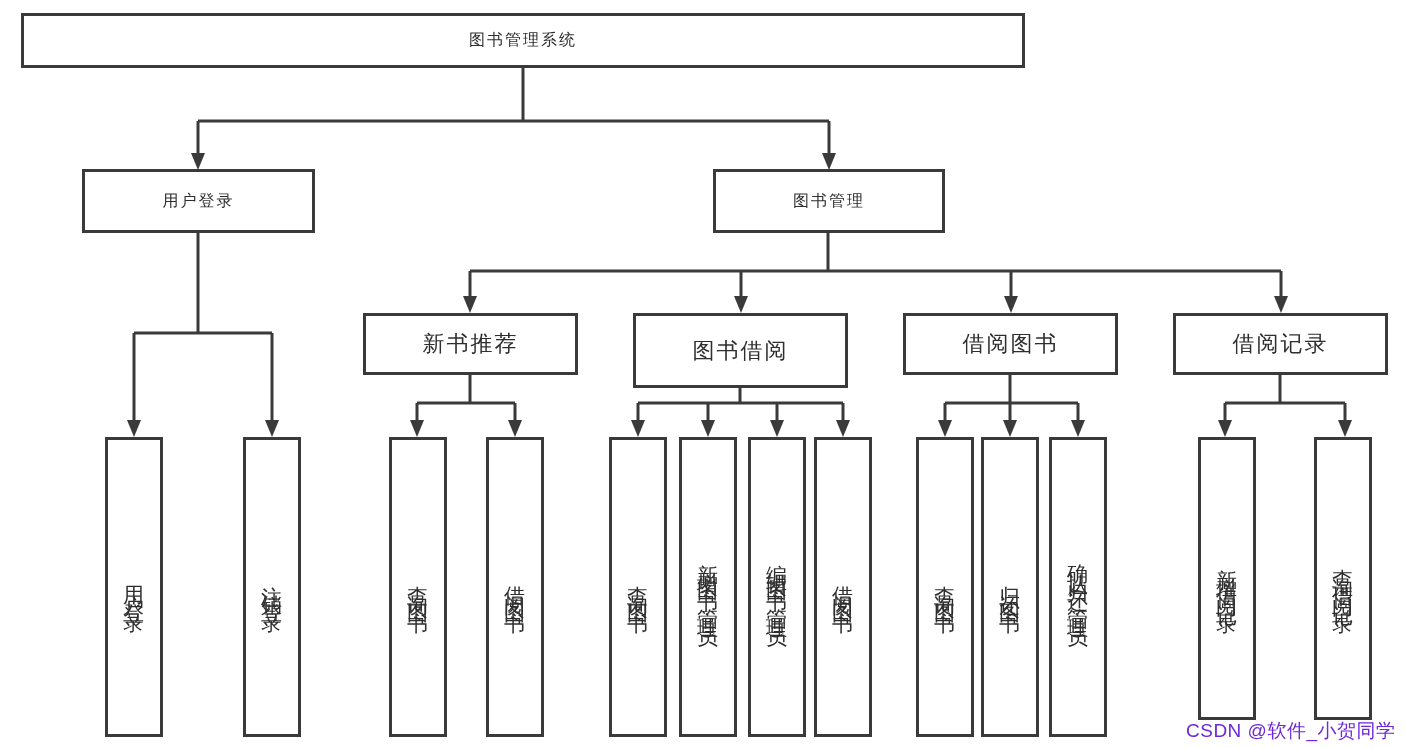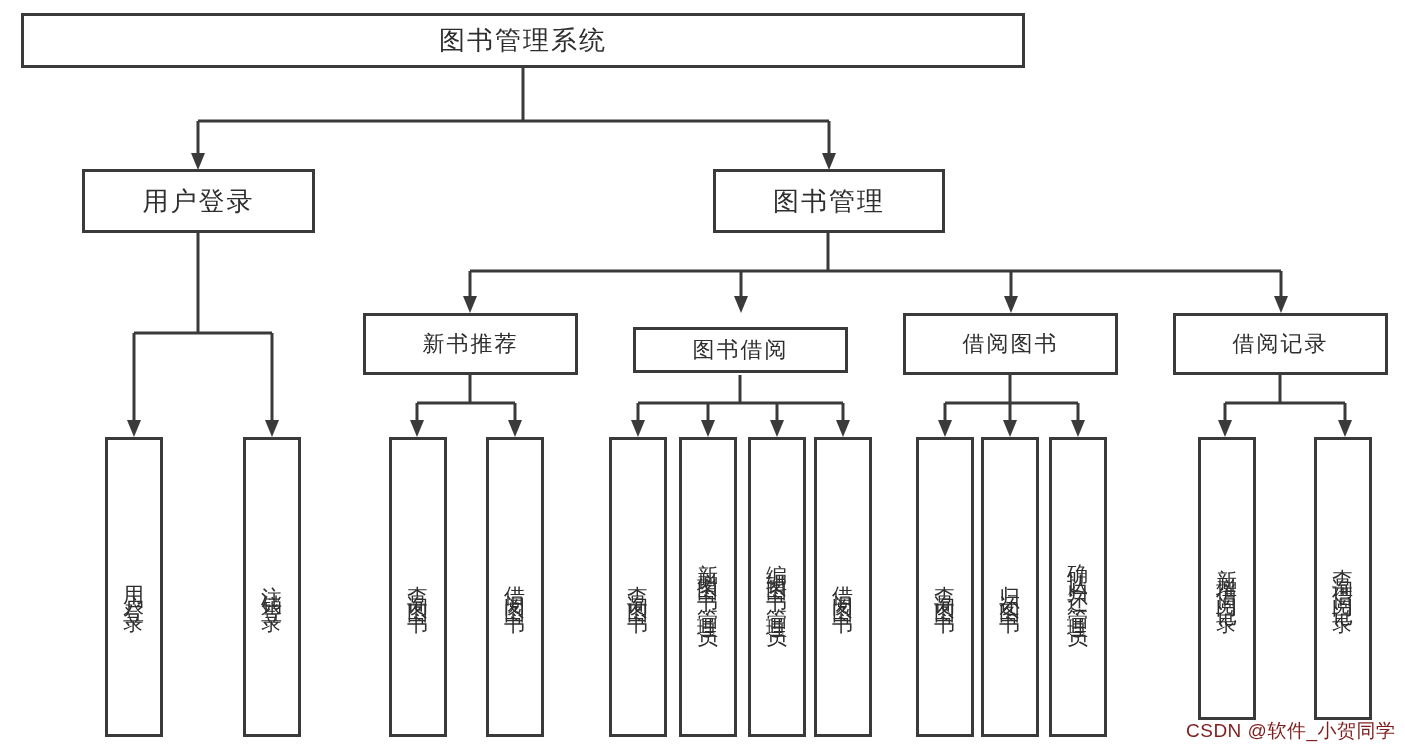--- a/index.html
+++ b/index.html
@@ -20,21 +20,21 @@
   }
   .box {
     position: absolute;
     border: 3px solid #3a3a3a;
     background: #ffffff;
     display: flex;
     align-items: center;
     justify-content: center;
   }
   .hlabel {
-    font-size: 26px;
+    font-size: 16px;
     color: #2e2e2e;
     letter-spacing: 2px;
     white-space: nowrap;
   }
   .hlabel.lv3 { font-size: 22px; }
   .leaf {
     top: 437px;
     width: 58px;
     height: 300px;
   }
@@ -44,21 +44,21 @@
     font-size: 21px;
     letter-spacing: 9px;
     color: #2e2e2e;
     line-height: 1;
   }
   .watermark {
     position: absolute;
     left: 1186px;
     top: 718px;
     font-size: 19px;
-    color: #7f1d1d;
+    color: #6d28d9;
     letter-spacing: 0.5px;
     white-space: nowrap;
     z-index: 5;
   }
 </style>
 </head>
 <body>
 
 <div class="canvas">
 
@@ -109,21 +109,21 @@
   <div class="box" style="left:82px;top:169px;width:233px;height:64px">
     <span class="hlabel">用户登录</span>
   </div>
   <div class="box" style="left:713px;top:169px;width:232px;height:64px">
     <span class="hlabel">图书管理</span>
   </div>
 
   <div class="box" style="left:363px;top:313px;width:215px;height:62px">
     <span class="hlabel lv3">新书推荐</span>
   </div>
-  <div class="box" style="left:633px;top:327px;width:215px;height:46px">
+  <div class="box" style="left:633px;top:313px;width:215px;height:75px">
     <span class="hlabel lv3">图书借阅</span>
   </div>
   <div class="box" style="left:903px;top:313px;width:215px;height:62px">
     <span class="hlabel lv3">借阅图书</span>
   </div>
   <div class="box" style="left:1173px;top:313px;width:215px;height:62px">
     <span class="hlabel lv3">借阅记录</span>
   </div>
 
   <div class="box leaf" style="left:105px">

